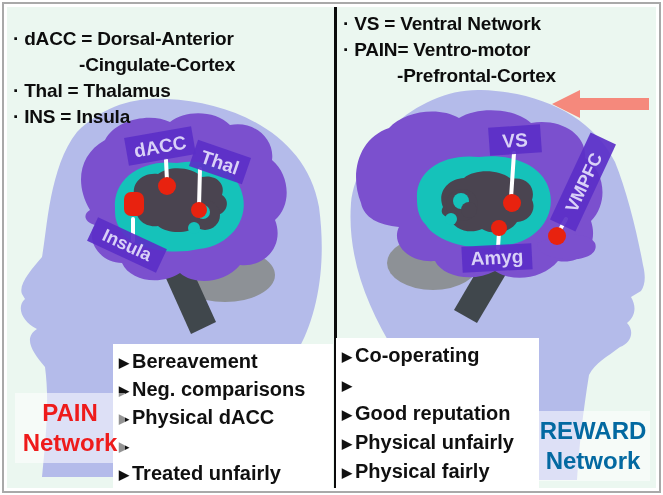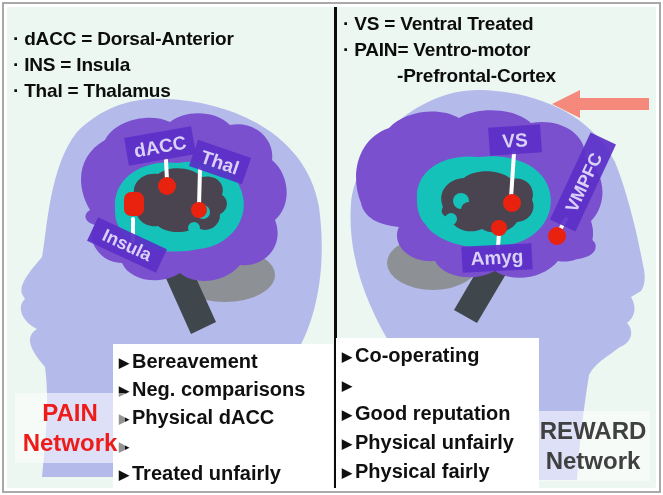--- a/index.html
+++ b/index.html
@@ -22,21 +22,21 @@
   .listbox-left{left:106px;top:337px;width:220px;height:146px;}
   .listbox-right{left:329px;top:331px;width:203px;height:150px;}
   .listbox .li{display:flex;align-items:center;white-space:nowrap;}
   .listbox-left .li{height:28px;}
   .listbox-right .li{height:29px;}
   .listbox .tri{font-size:13px;margin-right:3px;transform:translateY(1px);}
 
   .network{position:absolute;z-index:20;font-weight:bold;text-align:center;background:rgba(255,255,255,0.55);padding:5px 0;}
   .network div{white-space:nowrap;}
   .network.pain{left:8px;top:386px;width:110px;color:#ee1b1b;font-size:24px;line-height:30px;}
-  .network.reward{left:529px;top:404px;width:114px;color:#404040;font-size:24px;line-height:30px;}
+  .network.reward{left:529px;top:404px;width:114px;color:#0369a1;font-size:24px;line-height:30px;}
 
   .brainlabel rect{fill:#5b2fc8;fill-opacity:0.92;}
   .brainlabel text{font-family:"Liberation Sans",sans-serif;font-weight:bold;fill:#d9d1f7;text-anchor:middle;}
   .connector{stroke:#ffffff;stroke-width:4;stroke-linecap:round;fill:none;}
   .dot{fill:#e8220f;}
 </style>
 </head>
 <body>
 
 <div class="frame">
@@ -198,26 +198,27 @@
         <text y="7" font-size="18">VMPFC</text>
       </g>
 
       <polygon fill="#f5897c" points="215,97 243,83 243,91 312,91 312,103 243,103 243,111"></polygon>
     </svg>
 
     <div class="divider"></div>
 
     <div class="legend legend-left">
       <div>· dACC = Dorsal-Anterior</div>
+      <div class="indent-left">-Cingulate-Cortex</div>
+      <div>· Thal = Thalamus</div>
       <div>· INS = Insula</div>
-      <div>· Thal = Thalamus</div>
     </div>
 
     <div class="legend legend-right">
-      <div>· VS = Ventral Treated</div>
+      <div>· VS = Ventral Network</div>
       <div>· PAIN= Ventro-motor</div>
       <div class="indent-right">-Prefrontal-Cortex</div>
     </div>
 
     <div class="listbox listbox-left">
       <div class="li">
           <span class="tri">▶</span>
           <span>Bereavement</span>
         </div>
       <div class="li">

